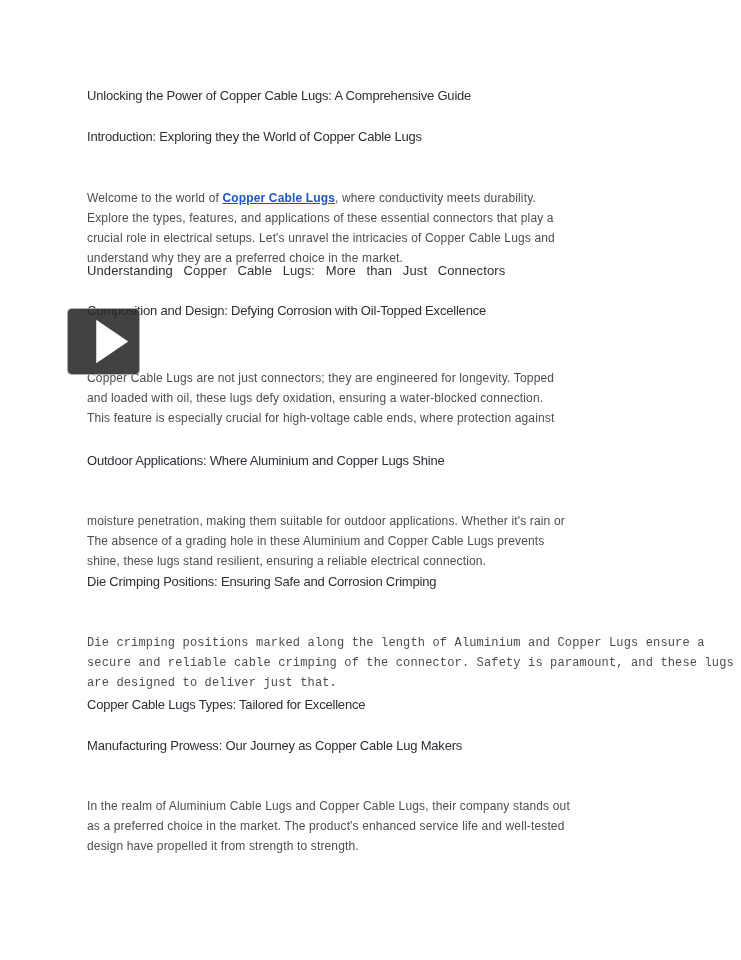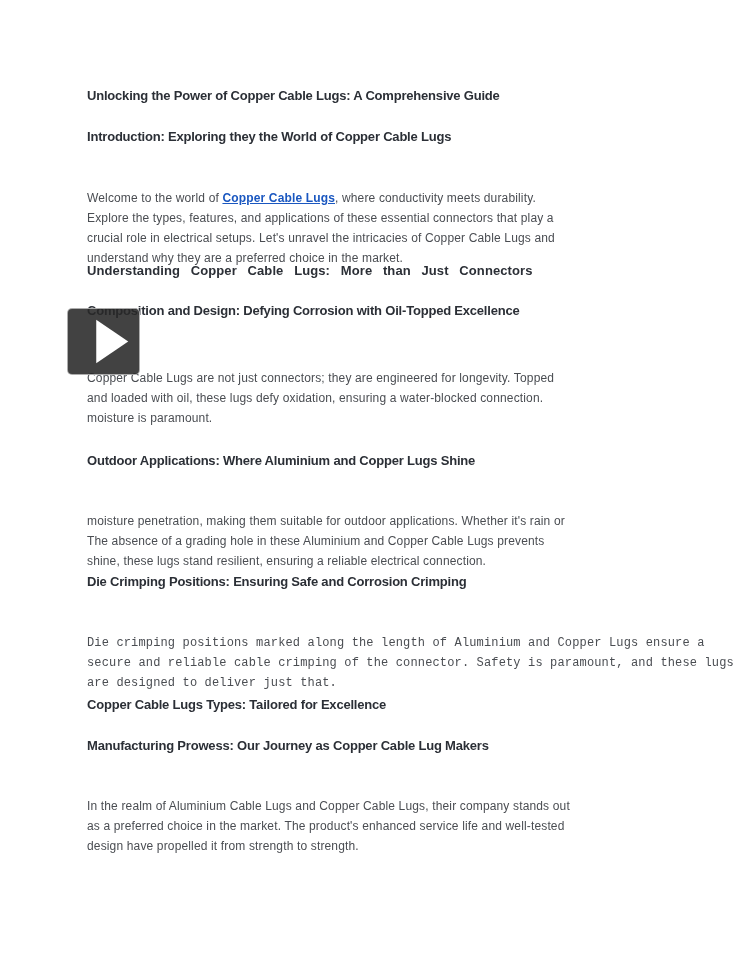--- a/index.html
+++ b/index.html
@@ -17,21 +17,21 @@
     .page {
       position: absolute;
       left: 87px;
       top: 0;
       width: 570px;
     }
     .heading {
       position: absolute;
       left: 0;
       font-family: "Liberation Sans", sans-serif;
-      font-weight: bold;
+      font-weight: normal;
       font-size: 13px;
       color: #2b2f36;
       white-space: nowrap;
       letter-spacing: -0.2px;
     }
     .heading.spread {
       word-spacing: 7px;
       letter-spacing: 0.1px;
     }
     .para {
@@ -91,21 +91,21 @@
     <span class="line">understand why they are a preferred choice in the market.</span>
   </div>
 
   <div class="heading spread" style="top:263px;">Understanding  Copper  Cable  Lugs:  More  than  Just  Connectors</div>
 
   <div class="heading" style="top:303px;">Composition and Design: Defying Corrosion  with Oil-Topped  Excellence</div>
 
   <div class="para" style="top:348px;">
     <span class="line">Copper Cable Lugs are not just connectors;  they are engineered for longevity.  Topped</span>
     <span class="line">and loaded with oil, these lugs defy oxidation, ensuring a water-blocked connection.</span>
-    <span class="line">moisture is paramount.</span>
+    <span class="line">This feature is especially crucial for high-voltage cable ends, where protection against</span>
   </div>
 
   <div class="heading" style="top:453px;">Outdoor  Applications: Where Aluminium  and Copper  Lugs Shine</div>
 
   <div class="para" style="top:491px;">
     <span class="line">moisture penetration, making them suitable for outdoor applications. Whether it's rain or</span>
     <span class="line">The absence  of a grading hole in these Aluminium and  Copper Cable Lugs prevents</span>
     <span class="line">shine, these lugs  stand  resilient,  ensuring a reliable electrical connection.</span>
   </div>
 

